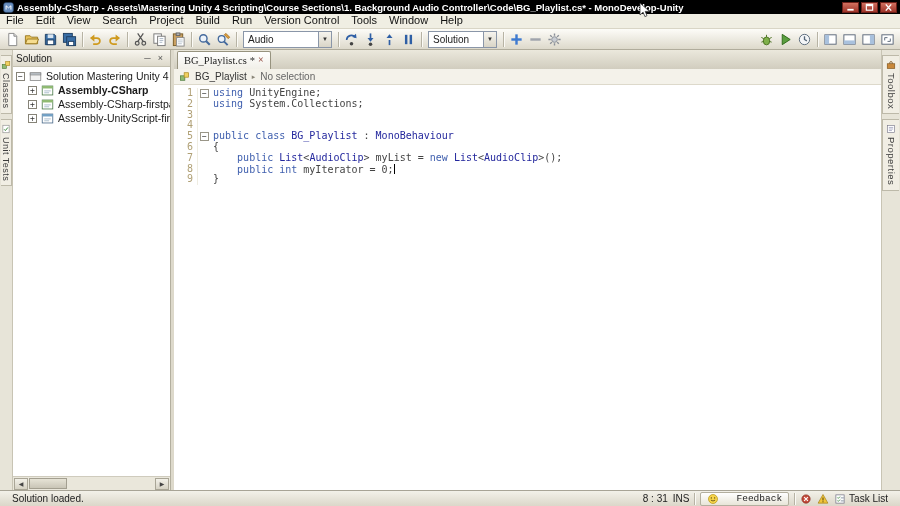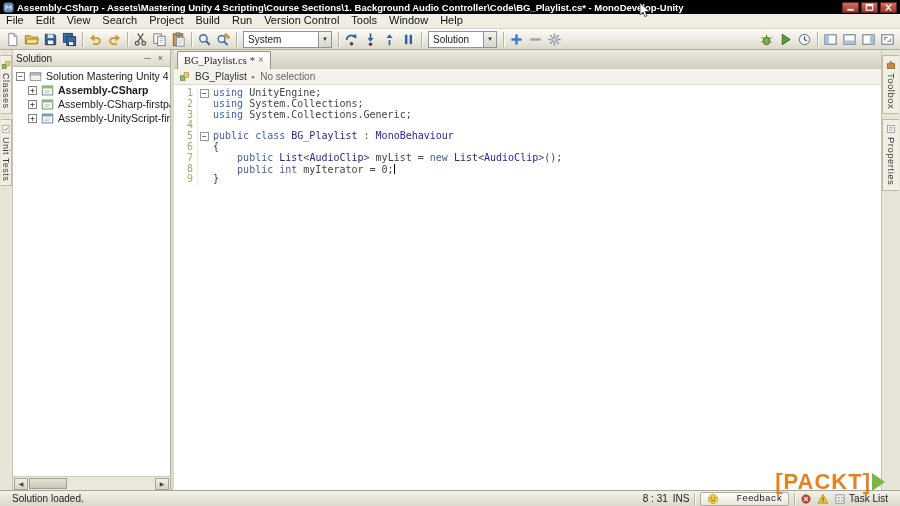--- a/index.html
+++ b/index.html
@@ -231,21 +231,21 @@
           <svg viewBox="0 0 16 16">
             <circle cx="6" cy="7.5" r="3.6" fill="#edf3fa" stroke="#44699c" stroke-width="1.4"></circle>
             <path d="M8.7 10.3 L12.4 14" stroke="#44699c" stroke-width="2"></path>
             <path d="M10.5 1.5 L14.5 5.5 L13 7 L9 3 Z" fill="#e8a43a" stroke="#a06a1a"></path>
           </svg>
         </span>
       </span>
       <span class="tsep" data-name="toolbar-separator"></span>
       <span class="tgroup" data-name="toolbar-group">
         <span class="tcombo" data-name="debug-configuration-select">
-          <span class="tcombo-label" data-name="debug-configuration-select-value">System</span>
+          <span class="tcombo-label" data-name="debug-configuration-select-value">Audio</span>
           <span class="tcombo-arrow" data-name="dropdown-arrow-icon">▼</span>
         </span>
       </span>
       <span class="tsep" data-name="toolbar-separator"></span>
       <span class="tgroup" data-name="toolbar-group">
         <span class="ticon" data-name="step-over-icon">
           <svg viewBox="0 0 16 16">
             <path d="M2.8 8.5 A5.2 5.2 0 0 1 12 5.5" fill="none" stroke="#2f5fa5" stroke-width="1.7"></path>
             <path d="M12.8 1.8 L13.4 6.6 L8.8 5.4 Z" fill="#2f5fa5"></path>
             <circle cx="8" cy="12.6" r="1.9" fill="#444"></circle>
@@ -461,21 +461,20 @@
             <span class="code-text" data-name="code-text"><span class="k">using</span><span class="p"> UnityEngine;</span></span>
           </div>
           <div class="code-line" data-name="code-line-2">
             <span class="gutter" data-name="line-number">2</span>
             <span class="fold-col" data-name="fold-margin"></span>
             <span class="code-text" data-name="code-text"><span class="k">using</span><span class="p"> System.Collections;</span></span>
           </div>
           <div class="code-line" data-name="code-line-3">
             <span class="gutter" data-name="line-number">3</span>
             <span class="fold-col" data-name="fold-margin"></span>
-            <span class="code-text" data-name="code-text"><span class="k">using</span><span class="p"> System.Collections.Generic;</span></span>
           </div>
           <div class="code-line" data-name="code-line-4">
             <span class="gutter" data-name="line-number">4</span>
             <span class="fold-col" data-name="fold-margin"></span>
             <span class="code-text" data-name="code-text"></span>
           </div>
           <div class="code-line" data-name="code-line-5">
             <span class="gutter" data-name="line-number">5</span>
             <span class="fold-col" data-name="fold-margin">
               <span class="fold-box" data-name="fold-toggle-icon">−</span>
@@ -564,22 +563,18 @@
           <svg viewBox="0 0 16 16">
             <rect x="2.5" y="2.5" width="11" height="11" fill="#fff" stroke="#777788"></rect>
             <path d="M4.5 6 l1.2 1.2 L8 4.8 M4.5 10 l1.2 1.2 L8 8.8" fill="none" stroke="#3f8a3f" stroke-width="1.2"></path>
             <path d="M9 6.5 h4 M9 10.5 h4" stroke="#667788"></path>
           </svg>
         </span>
       <span data-name="task-list-label">Task List</span>
     </span>
   </div>
 
-  <div class="packt" data-name="packt-logo">
-    <span class="packt-text" data-name="packt-logo-text">[PACKT]</span>
-    <span class="packt-arrow" data-name="packt-logo-arrow"></span>
-  </div>
 
   <svg class="mouse" data-name="mouse-cursor" viewBox="0 0 12 17">
     <path d="M1 1 L1 13 L4.1 10.2 L5.9 14.6 L8 13.7 L6.2 9.4 L10.5 9.4 Z" fill="#fff" stroke="#333" stroke-width="0.8"></path>
   </svg>
 
 </div>
 
 </body></html>

